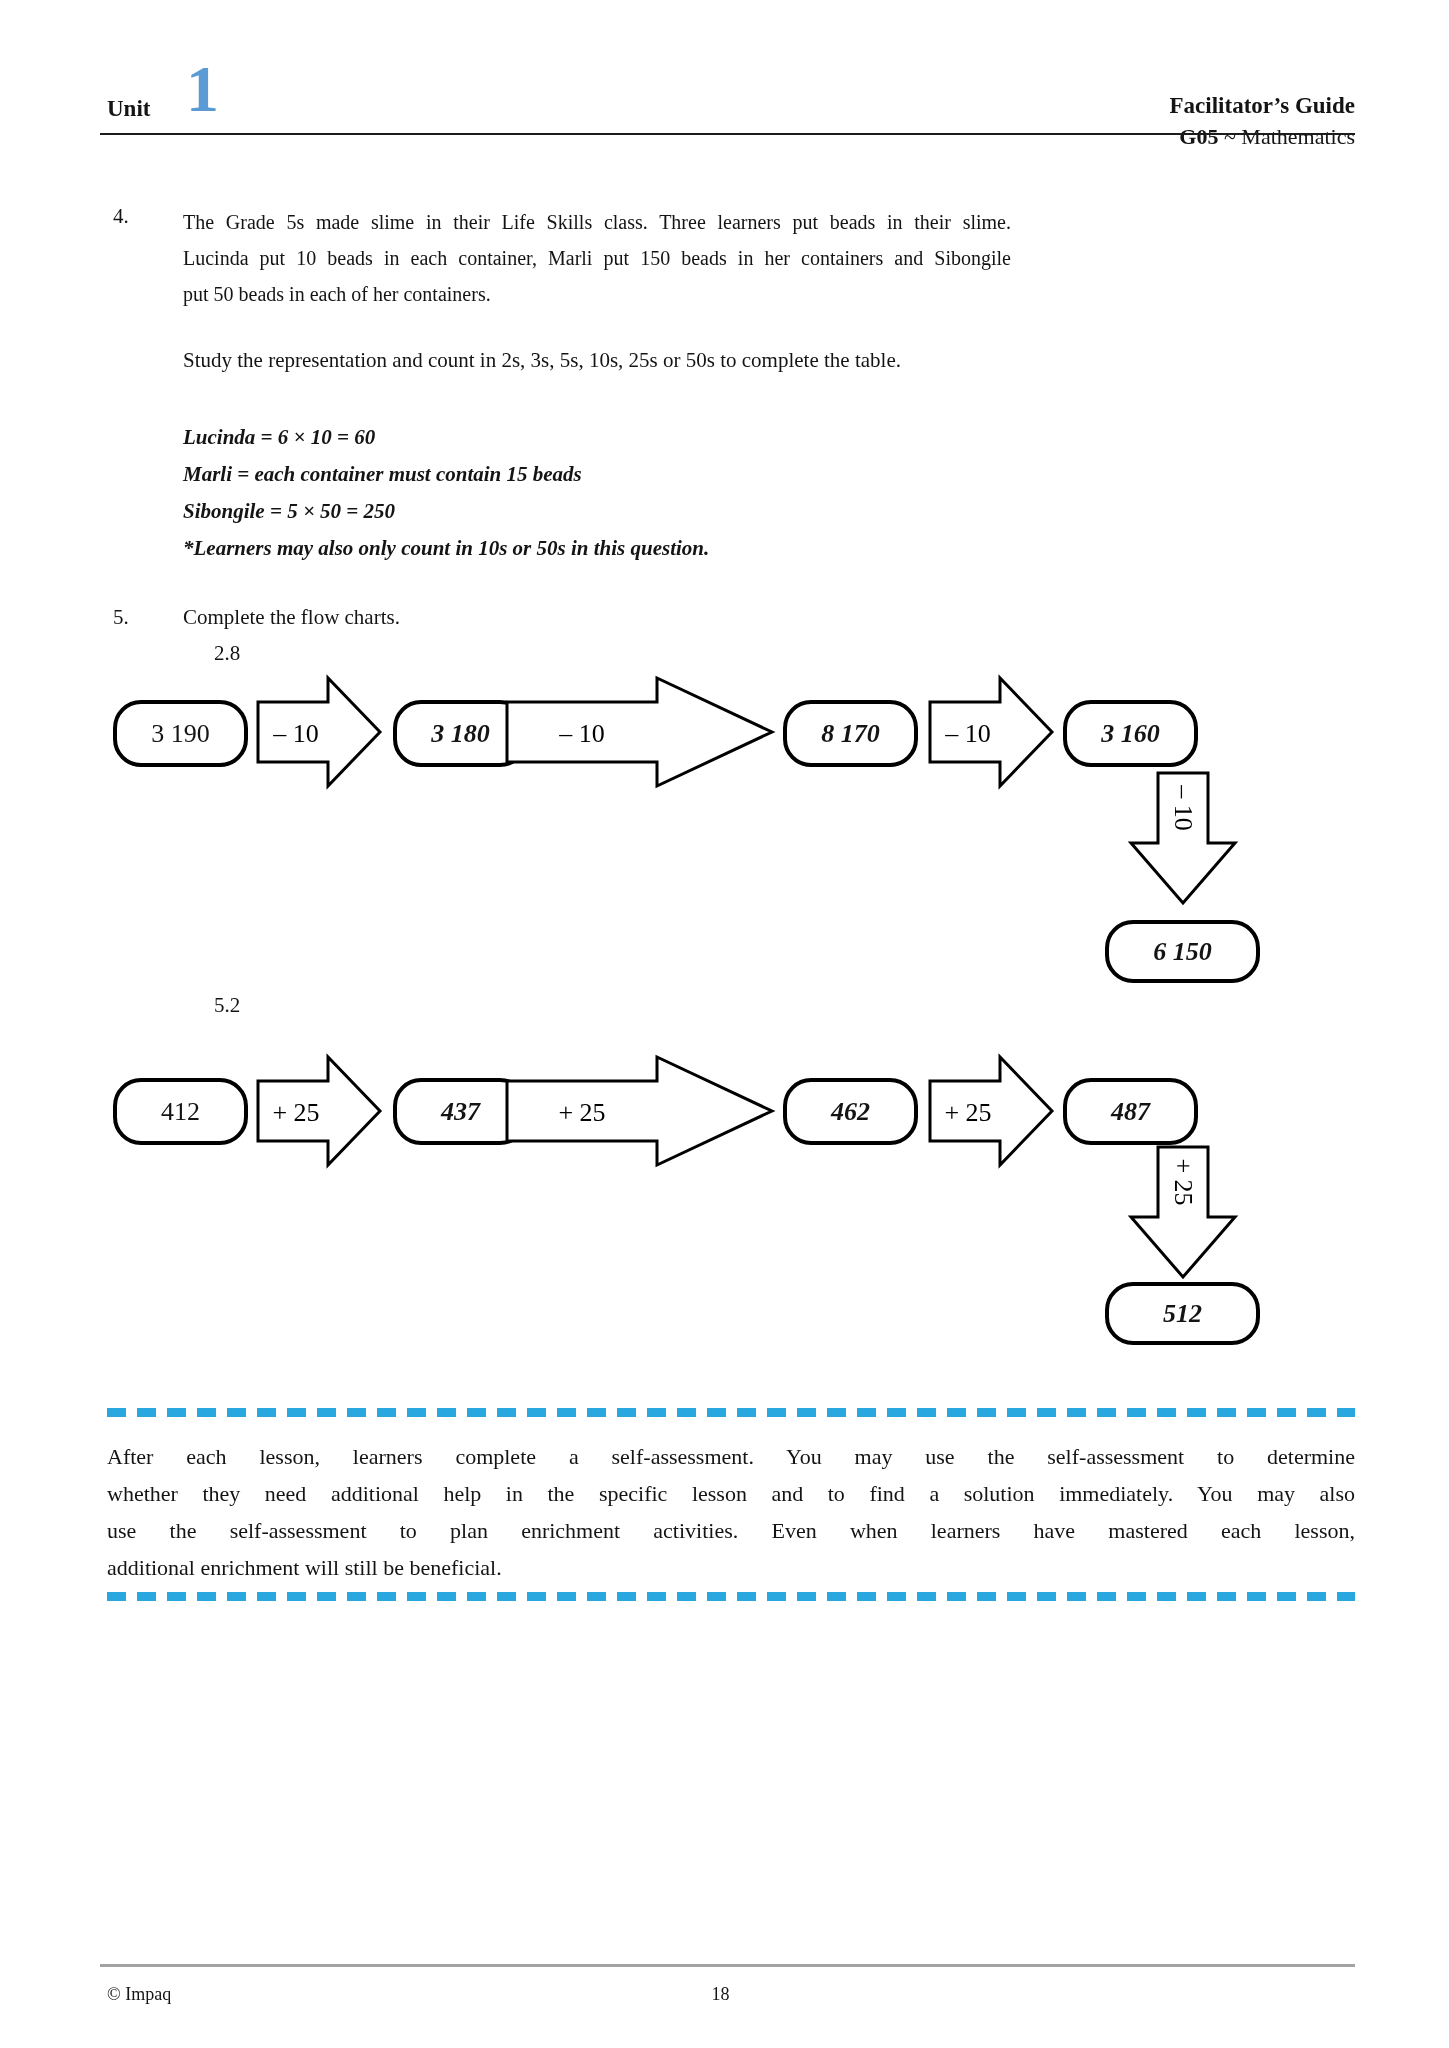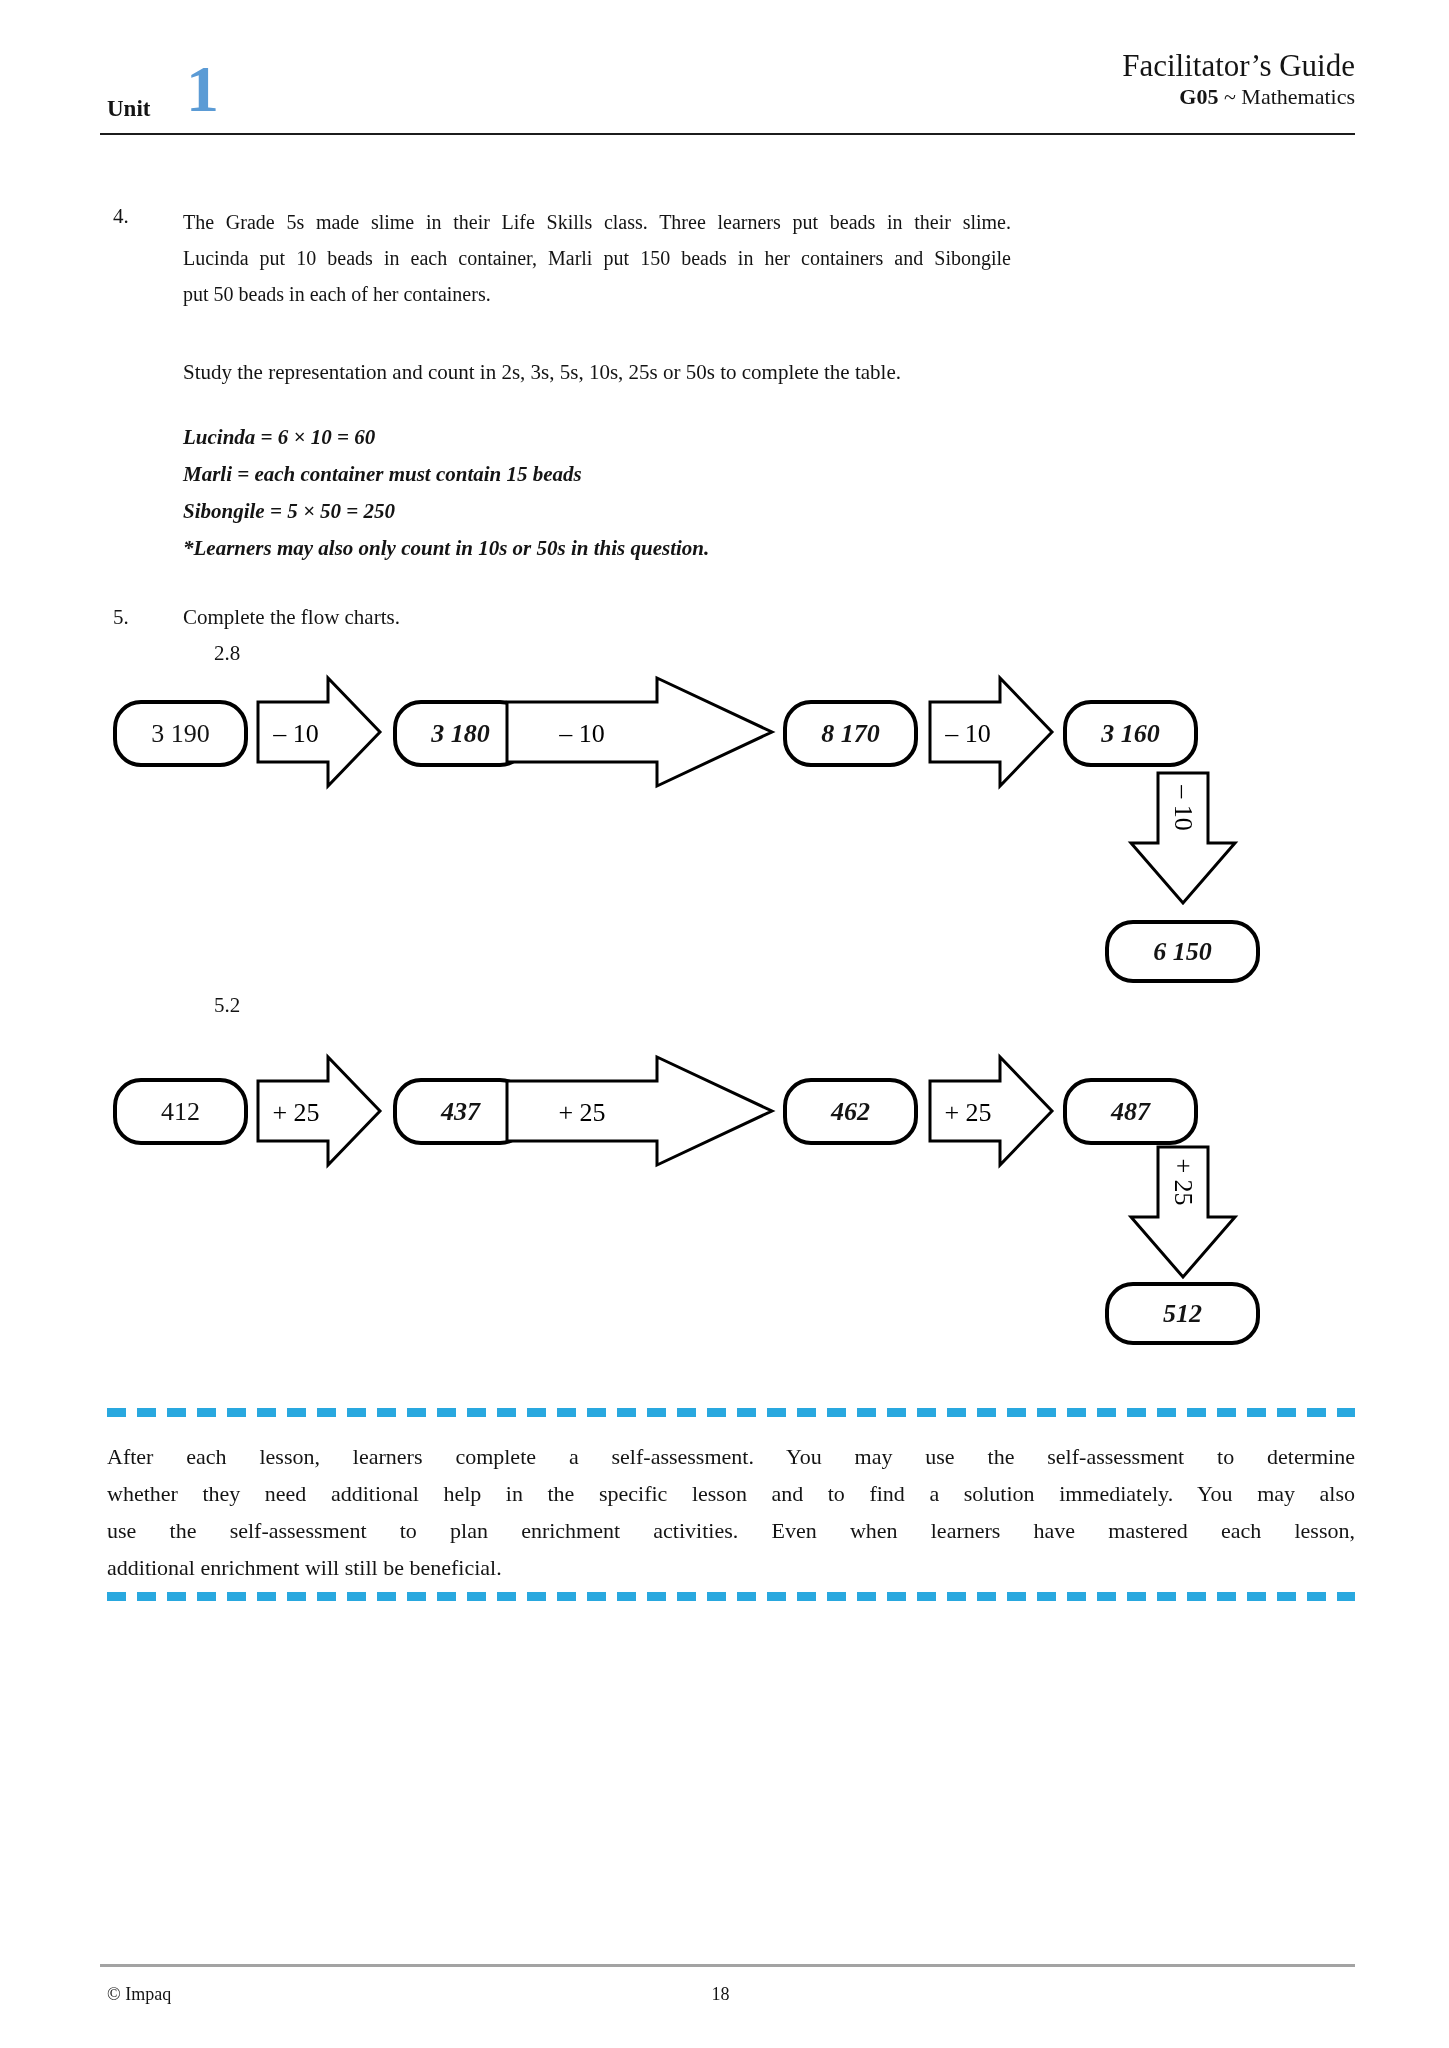--- a/index.html
+++ b/index.html
@@ -8,28 +8,28 @@
   }
   html,body{margin:0;padding:0;background:#ffffff;}
   .page{
     position:relative;width:1449px;height:2048px;background:#fff;overflow:hidden;
     font-family:"Liberation Serif","DejaVu Serif",serif;color:#141414;
   }
   
   .unit-label{position:absolute;left:107px;top:96px;font-size:23px;font-weight:bold;}
   .unit-number{position:absolute;left:186px;top:56px;font-size:66px;font-weight:bold;line-height:1;color:var(--accent-blue);}
   .header-right{position:absolute;right:94px;top:50px;text-align:right;font-size:22px;line-height:31px;}
-  .guide-title{font-weight:normal;font-size:31px;}
+  .guide-title{font-weight:bold;font-size:23px;margin-top:40px;}
   .bold{font-weight:bold;}
   .header-rule{position:absolute;left:100px;right:94px;top:133px;height:2px;background:#1c1c1c;}
   
   .qnum{position:absolute;left:113px;font-size:21px;}
   .q-body-block{position:absolute;left:183px;width:828px;font-size:20px;line-height:36px;}
   .jline{text-align:justify;text-align-last:justify;}
-  .instruction{position:absolute;left:183px;top:348px;font-size:21px;white-space:nowrap;margin-top:12px;}
+  .instruction{position:absolute;left:183px;top:348px;font-size:21px;white-space:nowrap;}
   .answers{position:absolute;left:183px;top:419px;font-size:21px;line-height:37px;font-weight:bold;font-style:italic;}
   .q5-body{position:absolute;left:183px;top:605px;font-size:21px;}
   .sublabel{position:absolute;left:214px;font-size:21px;}
   
   .fbox{
     position:absolute;width:135px;height:67px;background:#fff;
     border:4px solid #000;border-radius:28px;
     display:flex;align-items:center;justify-content:center;
     font-size:26px;box-sizing:border-box;text-align:right;
   }

